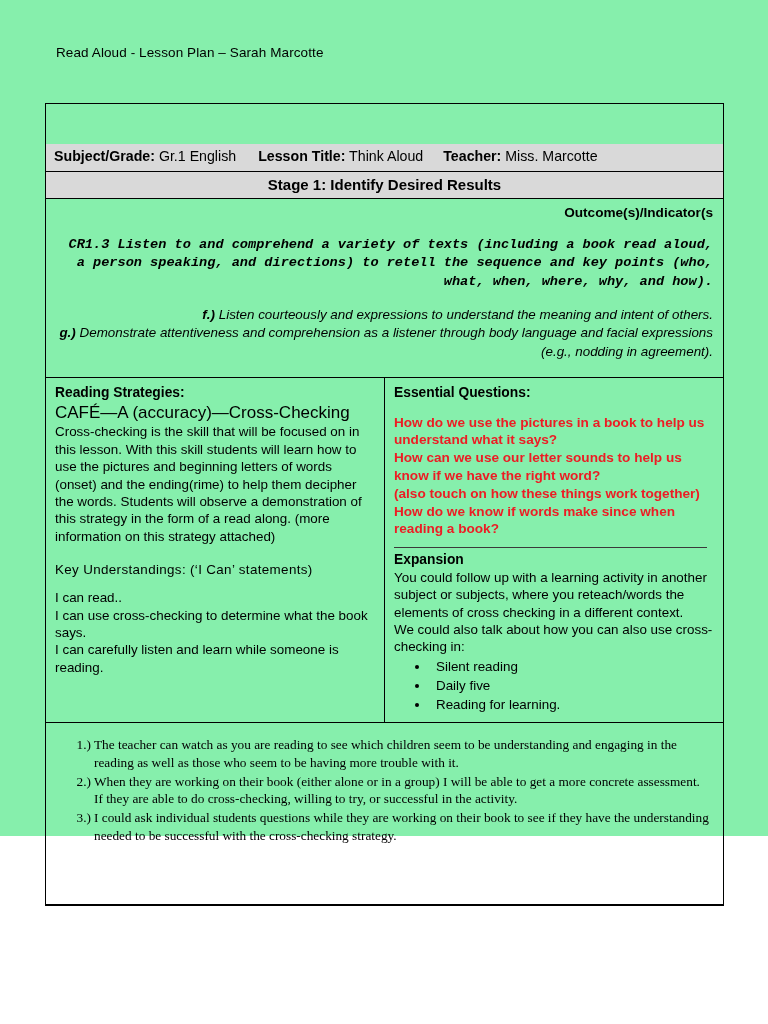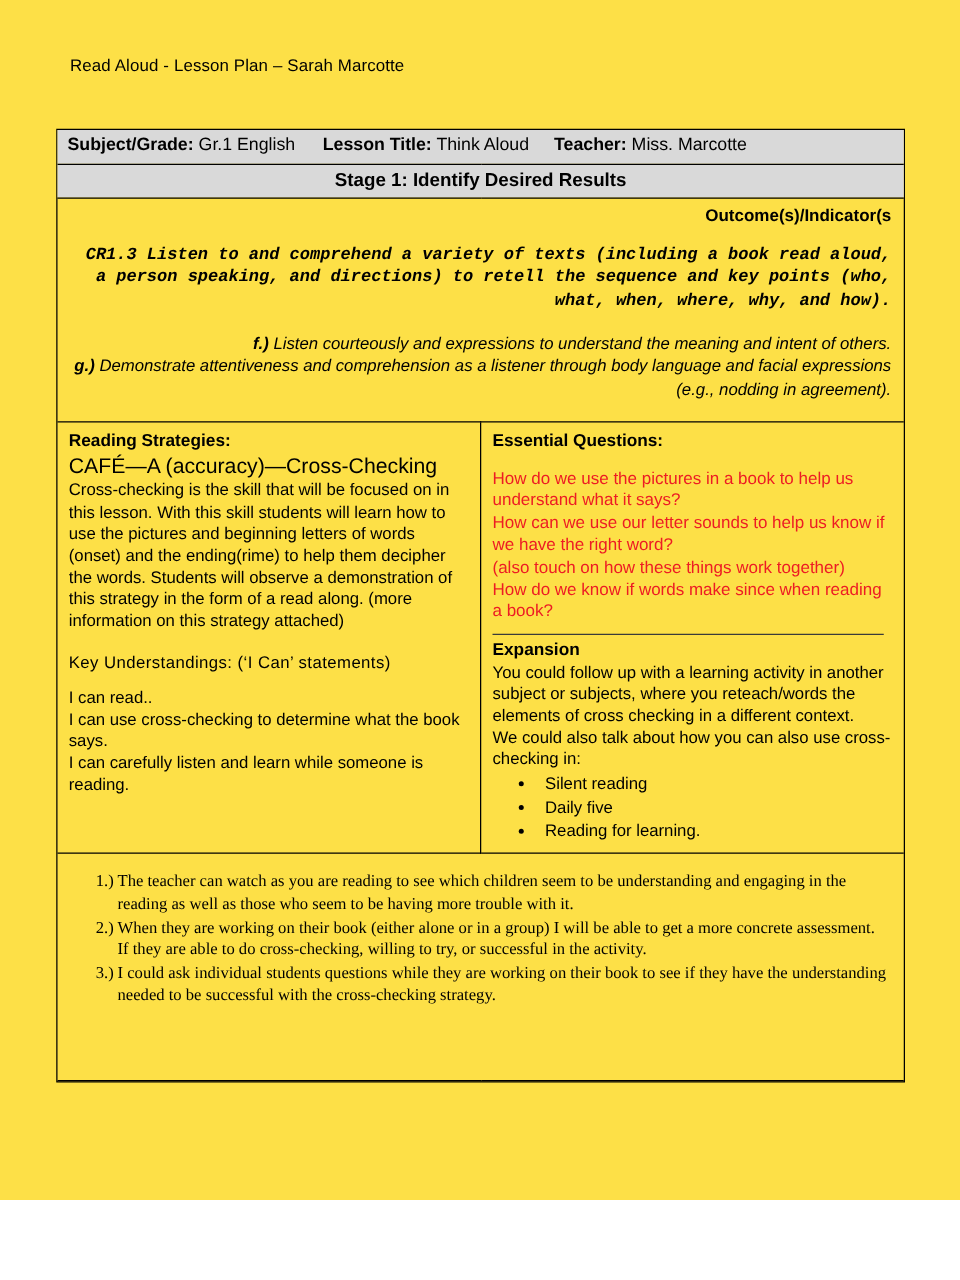--- a/index.html
+++ b/index.html
@@ -12,22 +12,22 @@
     height: 1024px;
     font-family: "Liberation Sans", sans-serif;
     color: #000000;
     position: relative;
     overflow: hidden;
   }
   .page {
     position: absolute;
     left: 0; top: 0;
     width: 768px;
-    height: 960px;
-    background: #fde047;
+    height: 836px;
+    background: #86efac;
   }
   .doc-title {
     position: absolute;
     left: 56px;
     top: 45px;
     font-size: 13.5px;
     letter-spacing: 0.1px;
     color: #000;
     white-space: nowrap;
   }
@@ -37,20 +37,21 @@
     top: 103px;
     width: 679px;
     border: 1.6px solid #000;
     border-collapse: collapse;
     box-sizing: border-box;
   }
   .plan-table table {
     border-collapse: collapse;
     width: 100%;
     table-layout: fixed;
+    margin-top: 40px;
   }
   .shade {
     background: #d9d9d9;
   }
   .row-head td {
     border-bottom: 1.3px solid #000;
     padding: 4px 8px 5px 8px;
     font-size: 14.5px;
   }
   .hdr-line {
@@ -121,21 +122,21 @@
   }
   .gap-sm { height: 12px; }
   .gap-md { height: 17px; }
   .key-head {
     font-weight: normal;
     font-size: 13.4px;
     letter-spacing: 0.35px;
   }
   .eq-red {
     color: #ed1c24;
-    font-weight: normal;
+    font-weight: bold;
     font-size: 13.6px;
     line-height: 1.31;
   }
   .rule {
     border: 0;
     border-top: 1.3px solid #3a3a3a;
     margin: 9px 6px 3px 0;
   }
   ul.bullets {
     margin: 1px 0 0 0;

